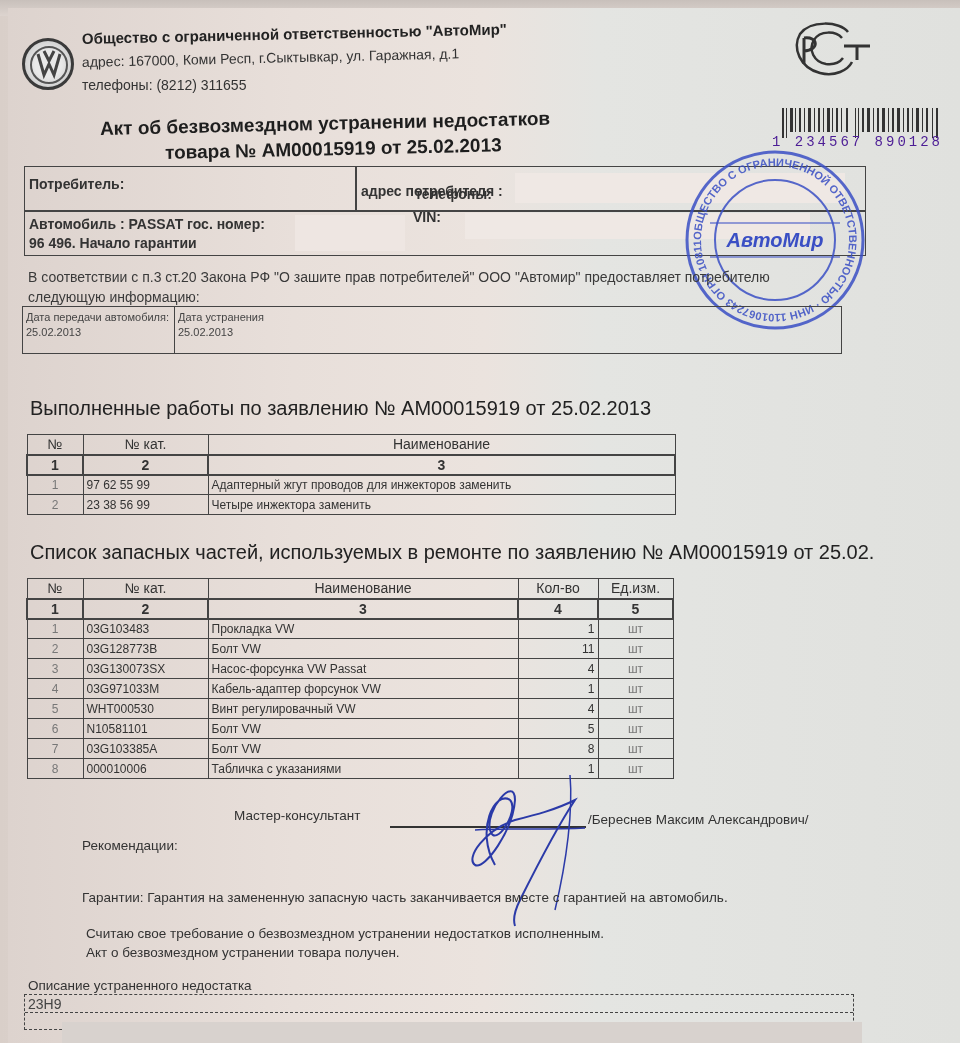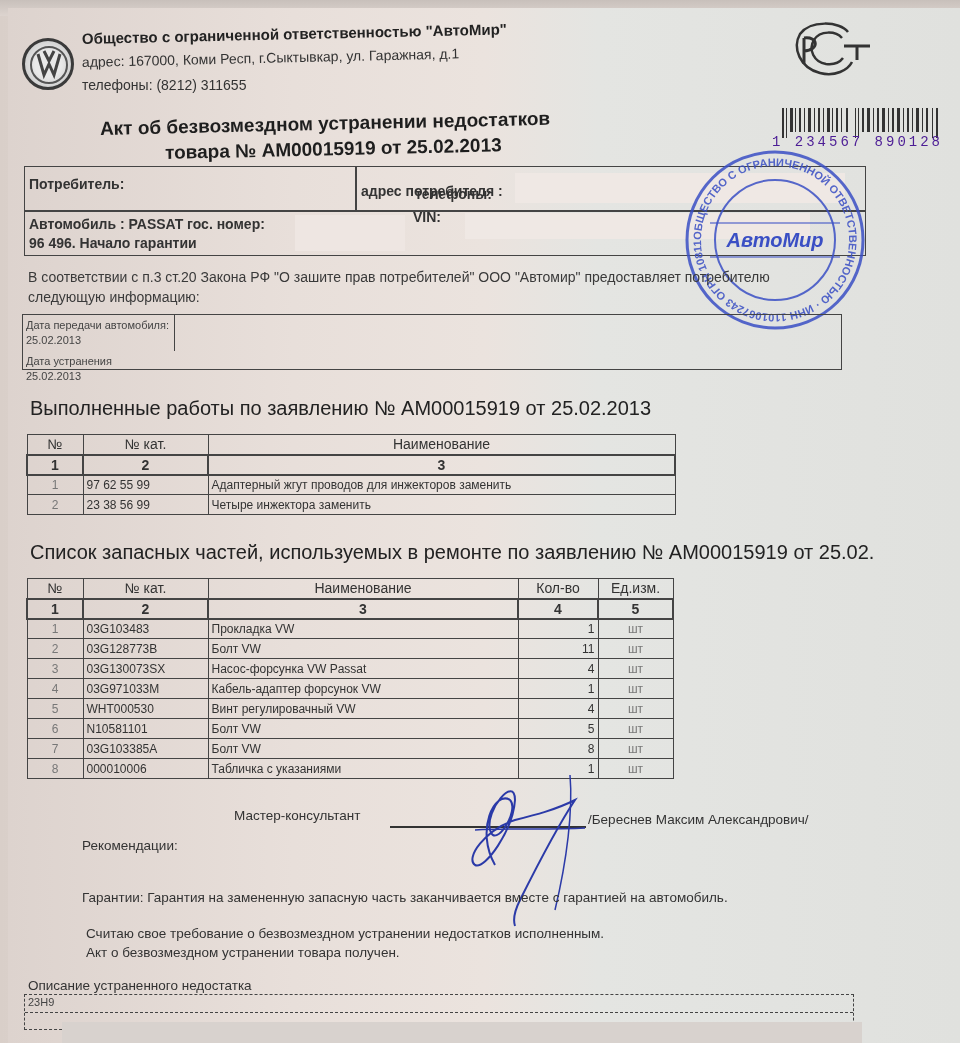--- a/index.html
+++ b/index.html
@@ -37,21 +37,21 @@
   .cb-hline { position:absolute; left:0; top: 43px; width: 100%; height:1.5px; background:#444; }
   .cb-vline { position:absolute; left: 330px; top: 0; width:1.5px; height:43px; background:#444; }
   .cb-text { position:absolute; font-size: 14px; font-weight: bold; color:#333; white-space:nowrap;}
   .redact { position:absolute; background: #efe8e4; }
 
   .stamp { left: 680px; top: 145px; width: 190px; height: 190px; }
 
   .intro { left: 28px; top: 267px; font-size: 14px; color:#3a3a3a; line-height: 20px; width: 790px; }
 
   
-  .info-table { left: 22px; top: 314px; width: 820px; height: 56px; border: 1.5px solid #444; display:flex;flex-direction:column; }
+  .info-table { left: 22px; top: 306px; width: 820px; height: 48px; border: 1.5px solid #444; display:flex; }
   .info-cell { border-right: 1.5px solid #444; padding: 3px 3px; font-size: 11px; color:#444; line-height: 15px; }
   .info-cell:last-child { border-right: none; }
 
   .section-title { font-size: 20px; color:#222; white-space: nowrap; }
 
   table.grid { position:absolute; border-collapse: collapse; font-size: 12px; color:#333; }
   table.grid th, table.grid td { border: 1.5px solid #444; height: 20px; padding: 0 3px; }
   table.grid th { font-weight: normal; font-size: 14px; }
   table.grid tr.numrow td { font-weight: bold; font-size: 14px; text-align:center; border-width:2px;}
   table.grid td.c { text-align:center; color:#777; }
@@ -296,15 +296,15 @@
 </div>
 
 <div class="abs body-text" style="left:82px;top:838px;text-align:right;">Рекомендации:</div>
 <div class="abs body-text" style="left:82px;top:890px;">Гарантии: Гарантия на замененную запасную часть заканчивается вместе с гарантией на автомобиль.</div>
 <div class="abs body-text" style="left:86px;top:926px;">Считаю свое требование о безвозмездном устранении недостатков исполненным.</div>
 <div class="abs body-text" style="left:86px;top:945px;">Акт о безвозмездном устранении товара получен.</div>
 
 <div class="abs body-text" style="left:28px;top:978px;">Описание устраненного недостатка</div>
 <div class="abs desc-box">
   <div class="desc-divider"></div>
-  <div style="position:absolute;left:3px;top:1px;font-size:11px;color:#444;">23H9</div>
+  <div style="position:absolute;left:3px;top:1px;font-size:14px;color:#444;">23H9</div>
 </div>
 <div class="abs bottom-redact"></div>
 
 </body></html>

